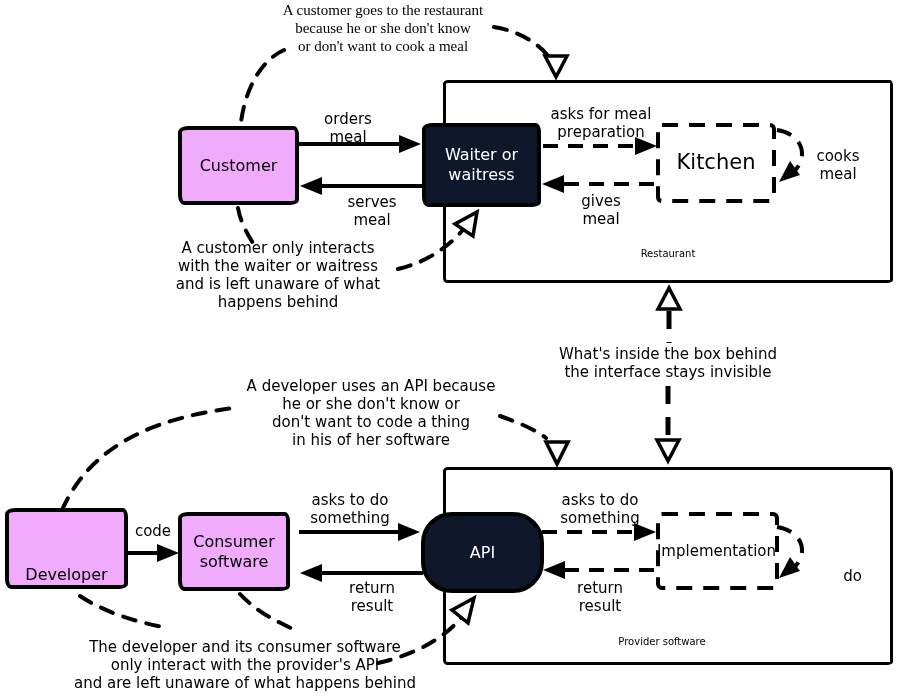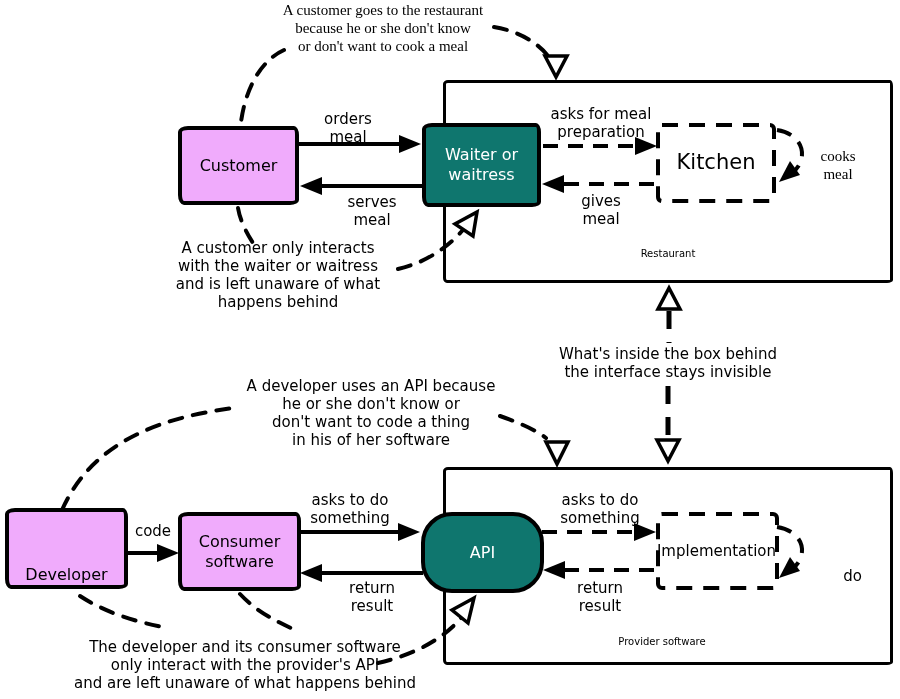--- a/index.html
+++ b/index.html
@@ -11,21 +11,21 @@
   .lbl {
     position:absolute; text-align:center; font-size:15px; line-height:18px;
     white-space:pre-line; z-index:4; letter-spacing:0px;
   }
   .box {
     position:absolute; background:#f0abfc; border:4px solid #000;
     display:flex; align-items:center; justify-content:center;
     text-align:center; font-size:16px; line-height:20px; white-space:pre-line;
     z-index:3; border-radius:10px 5px 9px 6px / 6px 9px 5px 10px;
   }
-  .box.filled { background:#0f766e; color:#fff; }
+  .box.filled { background:#0f172a; color:#fff; }
   .container-box {
     position:absolute; border:3.5px solid #000; background:transparent;
     z-index:1; border-radius:5px 3px 6px 4px / 4px 6px 3px 5px;
   }
   .container-label {
     position:absolute; text-align:center; font-size:10px; z-index:4;
   }
   svg.wires { position:absolute; left:0; top:0; z-index:2; pointer-events:none; }
   .flow-line   { stroke:#000; stroke-width:4; fill:none; }
   .flow-dash   { stroke:#000; stroke-width:4; fill:none; stroke-dasharray:15 10; }
@@ -140,41 +140,41 @@
   </div>
   <div class="box filled" style="left:422px; top:123px; width:119px; height:84px;">
     <span>Waiter or
 waitress</span>
   </div>
   <div class="lbl" style="left:656px; top:153px; width:120px; font-size:21px;">Kitchen</div>
 
   <div class="box" style="left:5px; top:508px; width:123px; height:81px;align-items:flex-end;">
     <span>Developer</span>
   </div>
-  <div class="box" style="left:178px; top:512px; width:123px; height:79px;">
+  <div class="box" style="left:178px; top:512px; width:112px; height:79px;">
     <span>Consumer
 software</span>
   </div>
   <div class="box filled" style="left:421px; top:512px; width:123px; height:81px;border-radius:31px;">
     <span>API</span>
   </div>
   <div class="lbl" style="left:655px; top:542px; width:123px;">Implementation</div>
 
   <div class="container-label" style="left:443px; top:248px; width:450px;">Restaurant</div>
   <div class="container-label" style="left:443px; top:636px; width:438px;">Provider software</div>
 
   <div class="lbl" style="left:298px; top:110px; width:100px;">orders
 meal</div>
   <div class="lbl" style="left:322px; top:193px; width:100px;">serves
 meal</div>
   <div class="lbl" style="left:541px; top:105px; width:120px;">asks for meal
 preparation</div>
   <div class="lbl" style="left:551px; top:192px; width:100px;">gives
 meal</div>
-  <div class="lbl" style="left:806px; top:147px; width:64px;font-family:Liberation Serif, serif;">cooks
+  <div class="lbl" style="left:806px; top:147px; width:64px;">cooks
 meal</div>
   <div class="lbl" style="left:128px; top:522px; width:50px;">code</div>
   <div class="lbl" style="left:300px; top:491px; width:100px;">asks to do
 something</div>
   <div class="lbl" style="left:322px; top:579px; width:100px;">return
 result</div>
   <div class="lbl" style="left:550px; top:491px; width:100px;">asks to do
 something</div>
   <div class="lbl" style="left:550px; top:579px; width:100px;">return
 result</div>

